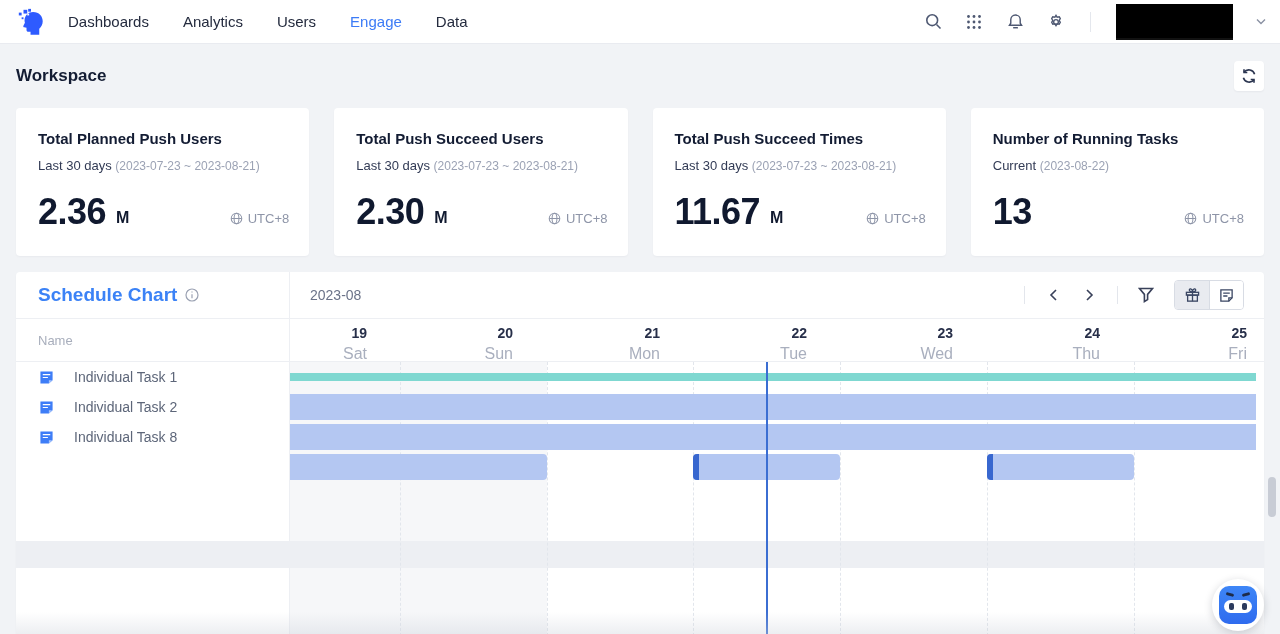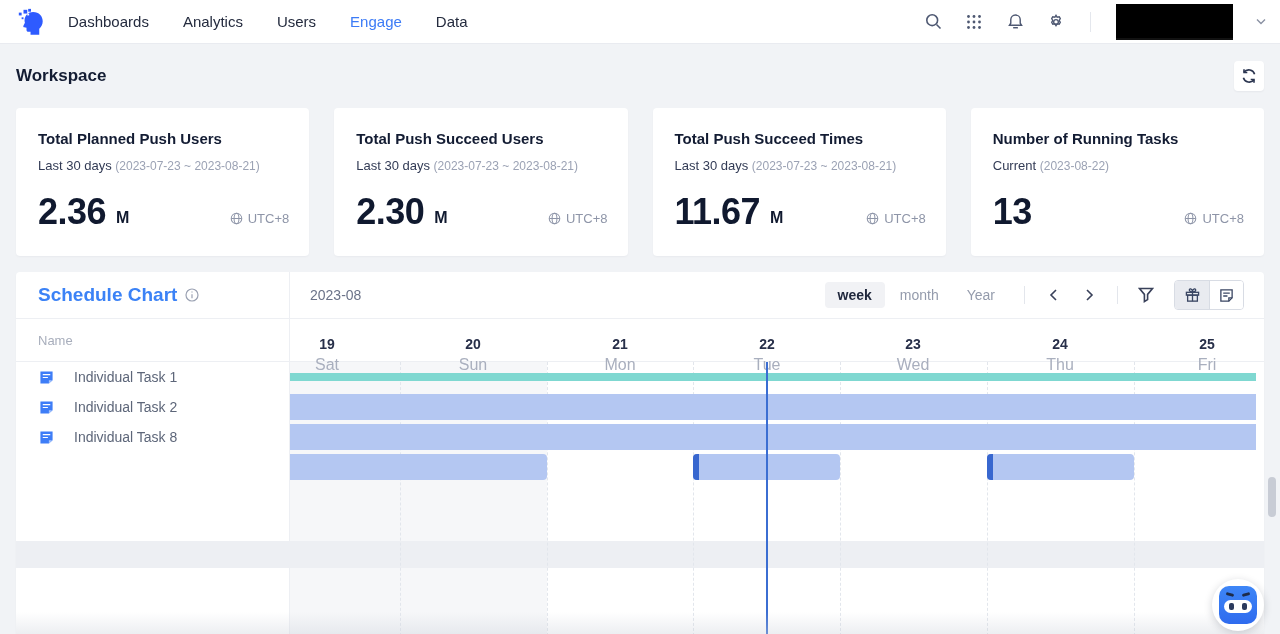--- a/index.html
+++ b/index.html
@@ -68,21 +68,21 @@
   .tb-divider { width:1px; height:18px; background:#e3e6ec; margin:0 16px; }
   .chev-btn { width:24px; height:24px; display:flex; align-items:center; justify-content:center; color:#39415a; cursor:pointer; }
   .chev-btn + .chev-btn { margin-left:12px; }
   .filter-btn { width:24px; height:24px; display:flex; align-items:center; justify-content:center; color:#39415a; cursor:pointer; margin-right:16px; }
   .segmented { display:flex; border:1px solid #d8dce4; border-radius:4px; overflow:hidden; }
   .seg-btn { width:34px; height:28px; display:flex; align-items:center; justify-content:center; background:#fff; color:#3a4663; cursor:pointer; }
   .seg-btn.active { background:#e9ebf0; }
   .seg-btn + .seg-btn { border-left:1px solid #d8dce4; }
   
   .day-header { height:43px; border-bottom:1px solid #edeff3; position:relative; z-index:3; }
-  .day-cell { position:absolute; top:17px; width:80px; text-align:center; }
+  .day-cell { position:absolute; top:6px; width:80px; text-align:right; }
   .day-num { font-size:14px; font-weight:600; color:#272f49; }
   .day-dow { font-size:16px; color:#a9afbe; margin-top:4px; }
   .gantt-body { position:relative; height:284px; overflow:hidden; }
   .weekend-shade { position:absolute; left:0; top:0; bottom:0; background:#f6f7f9; z-index:0; }
   .grid-line { position:absolute; top:0; bottom:0; width:0; border-left:1px dashed #e2e6ec; z-index:2; }
   .row-stripe { position:absolute; left:0; right:0; height:27px; background:#edeff3; z-index:1; }
   .stripe-left { position:absolute; left:0; width:274px; height:27px; background:#edeff3; z-index:1; }
   .bar { position:absolute; z-index:3; }
   .bar.task { height:26px; background:#b4c7f2; }
   .bar.teal { height:8px; background:#7fd8d1; }
@@ -299,25 +299,20 @@
             </span>
             <span class="row-label">Individual Task 8</span>
           </div>
         </div>
     </div>
 
     <div class="sched-right">
       <div class="sched-toolbar">
         <span class="month-label">2023-08</span>
         <div class="toolbar-controls">
-          <div id="view-btns" style="display:flex;align-items:center;">
-              <span class="view-btn active">week</span>
-              <span class="view-btn">month</span>
-              <span class="view-btn">Year</span>
-            </div>
           <span class="tb-divider"></span>
           <span class="chev-btn">
             <svg width="9" height="12" viewBox="0 0 9 12" fill="none" stroke="currentColor" stroke-width="1.6">
                 <polyline points="7,1 2,6 7,11"></polyline>
               </svg>
           </span>
           <span class="chev-btn">
             <svg width="9" height="12" viewBox="0 0 9 12" fill="none" stroke="currentColor" stroke-width="1.6">
                 <polyline points="2,1 7,6 2,11"></polyline>
               </svg>

